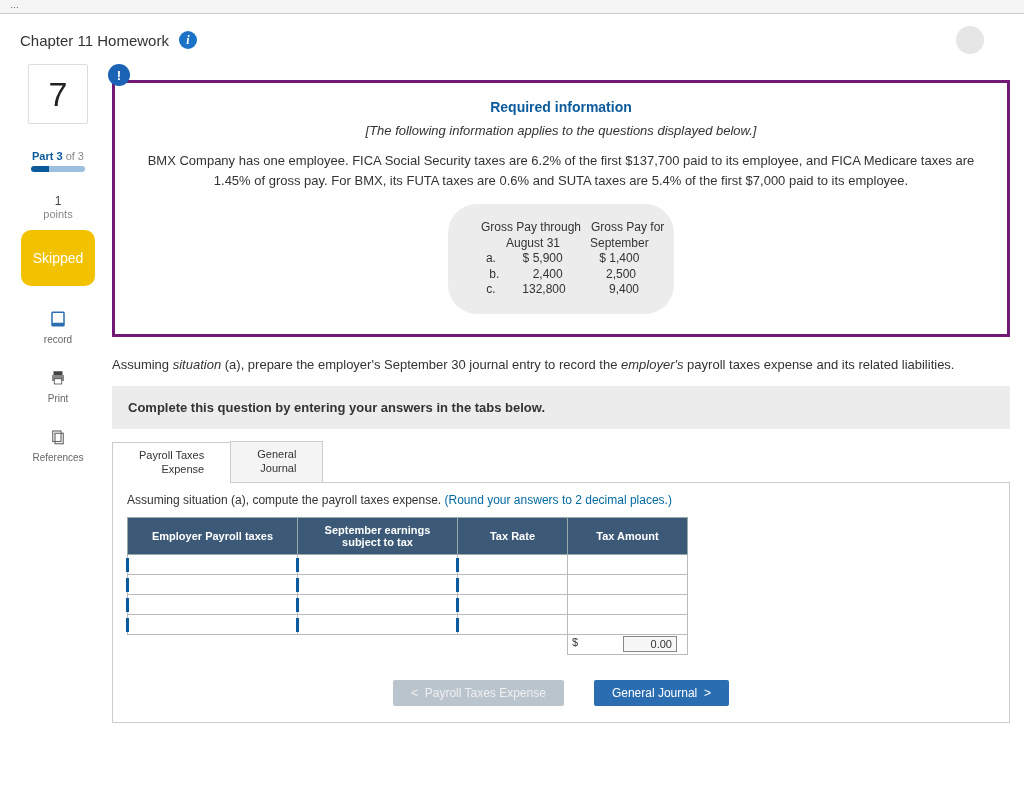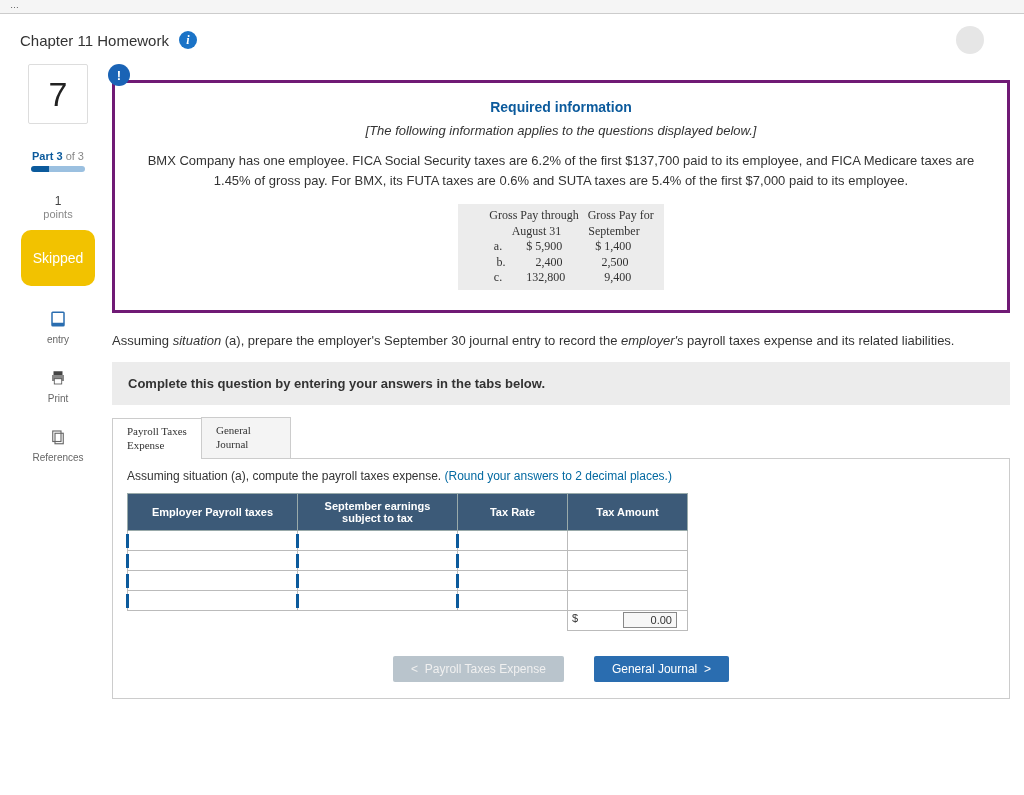--- a/index.html
+++ b/index.html
@@ -21,29 +21,29 @@
   .skipped-pill { margin-top: 10px; background: #f2c200; color: #fff; font-size: 14px; padding: 20px 12px; border-radius: 10px; }
   .tool { margin-top: 22px; display: flex; flex-direction: column; align-items: center; gap: 4px; font-size: 10px; color: #666; cursor: pointer; }
   .tool-icon { width: 22px; height: 22px; display:flex; align-items:center; justify-content:center; font-size:16px; }
 
   .main { flex: 1; }
   .alert-badge { width: 22px; height: 22px; border-radius: 50%; background: #1a63b5; color: #fff; display: flex; align-items: center; justify-content: center; font-weight: bold; font-size: 13px; position: relative; left: -4px; }
   .req-box { border: 3px solid #701a75; padding: 16px 22px 20px; margin-top: -6px; text-align: center; }
   .req-title { color: #0b5a9c; font-weight: bold; font-size: 14px; margin-bottom: 8px; }
   .intro-italic { font-style: italic; font-size: 13px; margin-bottom: 13px; }
   .para { font-size: 13px; line-height: 1.5; margin-bottom: 14px; }
-  pre.data-table { font-family: Liberation Serif, serif; font-size: 12px; background: #ececec; padding: 4px 10px; display: inline-block; white-space: pre; line-height: 1.3; }
+  pre.data-table { font-family: Liberation Sans, sans-serif; font-size: 12px; background: #ececec; padding: 16px 10px; display: inline-block; white-space: pre; line-height: 1.3; border-radius: 29px; }
 
   .instruct { font-size: 13px; margin: 18px 0 12px; line-height:1.5; }
   .instruct em { font-style: italic; }
 
   .answer-prompt { background: #ececec; padding: 14px 16px; font-weight: bold; font-size: 13px; margin-bottom: 12px; }
 
   .tabs { border-bottom: 1px solid #ccc; display: flex; }
-  .tab { border: 1px solid #ccc; border-bottom: none; padding: 6px 14px; font-size: 11px; text-align: left; background: #fff; cursor: pointer; margin-right: -1px; line-height:1.25; min-width:90px;font-family:Liberation Serif, serif; }
+  .tab { border: 1px solid #ccc; border-bottom: none; padding: 6px 26px; font-size: 11px; text-align: right; background: #fff; cursor: pointer; margin-right: -1px; line-height:1.25; min-width:90px; }
   .tab.active { background: #fff; position:relative; top:1px; }
   .tab.inactive { background: #f4f4f4; }
 
   .tab-body { border: 1px solid #ccc; border-top: none; padding: 10px 14px 16px; }
   .subprompt { font-size: 12px; margin-bottom: 10px; }
   .subprompt .red { color: #0369a1; }
 
   table.entry { border-collapse: collapse; }
   table.entry th { background: #3c5a78; color: #fff; font-size: 11px; font-weight: bold; padding: 6px 8px; border: 1px solid #9aa; text-align:center; }
   table.entry td { border: 1px solid #bbb; height: 20px; padding: 0 4px; font-size: 11px; background:#fff; position:relative; }
@@ -79,21 +79,21 @@
     <div class="points-label">points</div>
     <div class="skipped-pill">Skipped</div>
 
     <div class="tool">
       <div class="tool-icon">
         <svg width="18" height="18" viewBox="0 0 24 24">
             <rect x="4" y="3" width="16" height="18" rx="1" fill="none" stroke="#2a6db0" stroke-width="2"></rect>
             <rect x="4" y="17" width="16" height="4" fill="#2a6db0"></rect>
           </svg>
       </div>
-      <span>entry</span>
+      <span>record</span>
     </div>
     <div class="tool">
       <div class="tool-icon">
         <svg width="18" height="18" viewBox="0 0 24 24">
             <rect x="6" y="3" width="12" height="5" fill="#444"></rect>
             <rect x="4" y="8" width="16" height="8" fill="#888"></rect>
             <rect x="7" y="13" width="10" height="7" fill="#fff" stroke="#444"></rect>
           </svg>
       </div>
       <span>Print</span>

